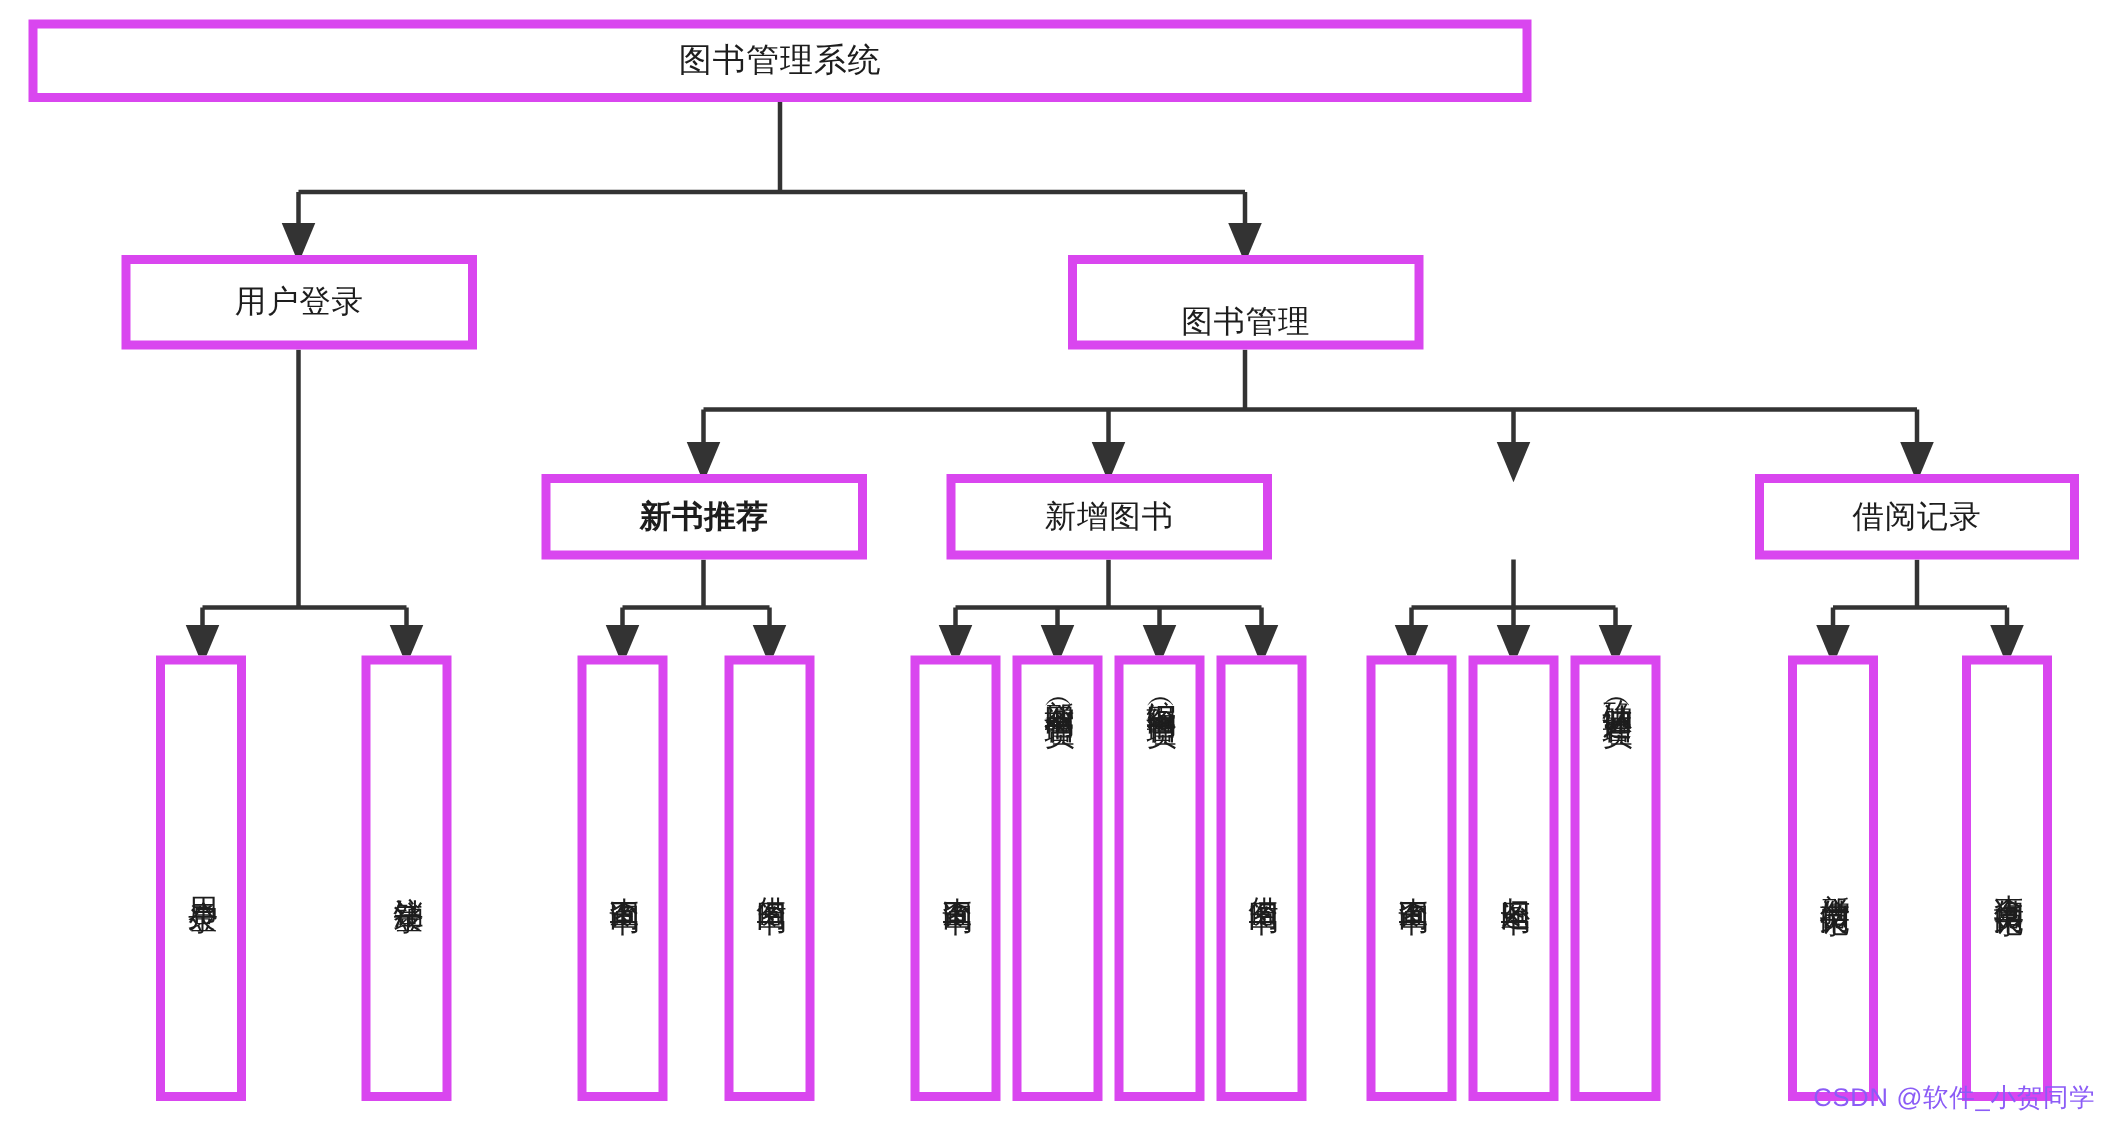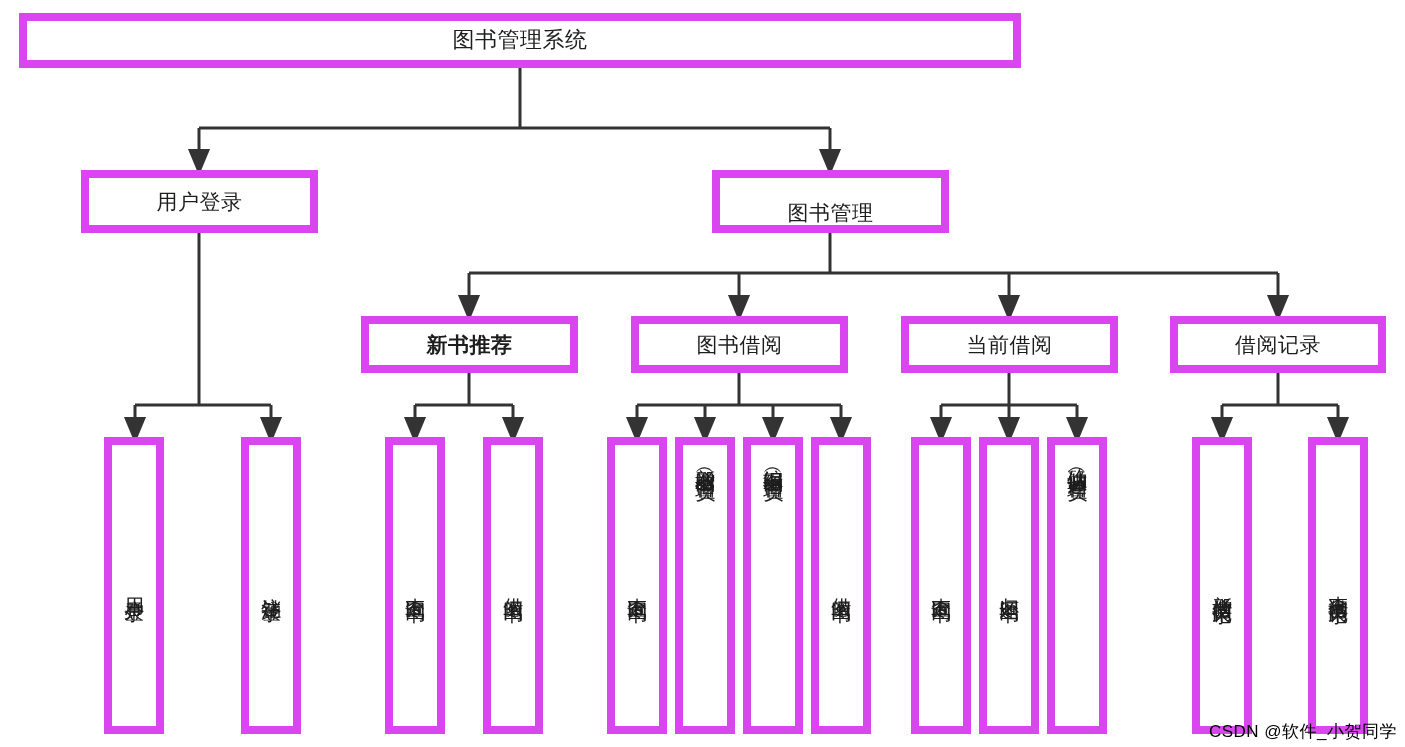--- a/index.html
+++ b/index.html
@@ -24,21 +24,21 @@
     left: 0;
     top: 0;
     width: 1405px;
     height: 747px;
     pointer-events: none;
   }
   .node {
     position: absolute;
     box-sizing: border-box;
     background: #ffffff;
-    border: 8px solid #d946ef;
+    border: 6px solid #d946ef;
     display: flex;
     align-items: center;
     justify-content: center;
     z-index: 2;
   }
   .node .label {
     font-size: 21px;
     line-height: 1.12;
     color: #1d1d1d;
     letter-spacing: 0.5px;
@@ -63,21 +63,21 @@
   }
   .node.vertical.mid {
     align-items: center;
     padding-top: 0;
   }
   .watermark {
     position: absolute;
     right: 8px;
     bottom: 4px;
     font-size: 17px;
-    color: #000000;
+    color: #8b5cf6;
     letter-spacing: 0.5px;
     z-index: 3;
     white-space: nowrap;
   }
 </style>
 </head>
 <body>
 
 <div id="canvas">
 
@@ -142,24 +142,21 @@
     <span class="label">用户登录</span>
   </div>
   <div class="node" style="left:712px; top:170px; width:237px; height:63px;align-items:flex-end;">
     <span class="label">图书管理</span>
   </div>
 
   <div class="node" style="left:361px; top:316px; width:217px; height:57px;font-weight:bold;">
     <span class="label">新书推荐</span>
   </div>
   <div class="node" style="left:631px; top:316px; width:217px; height:57px;">
-    <span class="label">图书借阅</span>
-  </div>
-  <div class="node" style="left:901px; top:316px; width:217px; height:57px;">
-    <span class="label">当前借阅</span>
+    <span class="label">新增图书</span>
   </div>
   <div class="node" style="left:1170px; top:316px; width:216px; height:57px;">
     <span class="label">借阅记录</span>
   </div>
 
   <div class="node vertical mid" style="left:104px; top:437px; width:60px; height:297px;">
     <span class="label">用户登录</span>
   </div>
   <div class="node vertical mid" style="left:241px; top:437px; width:60px; height:297px;">
     <span class="label">注销登录</span>

